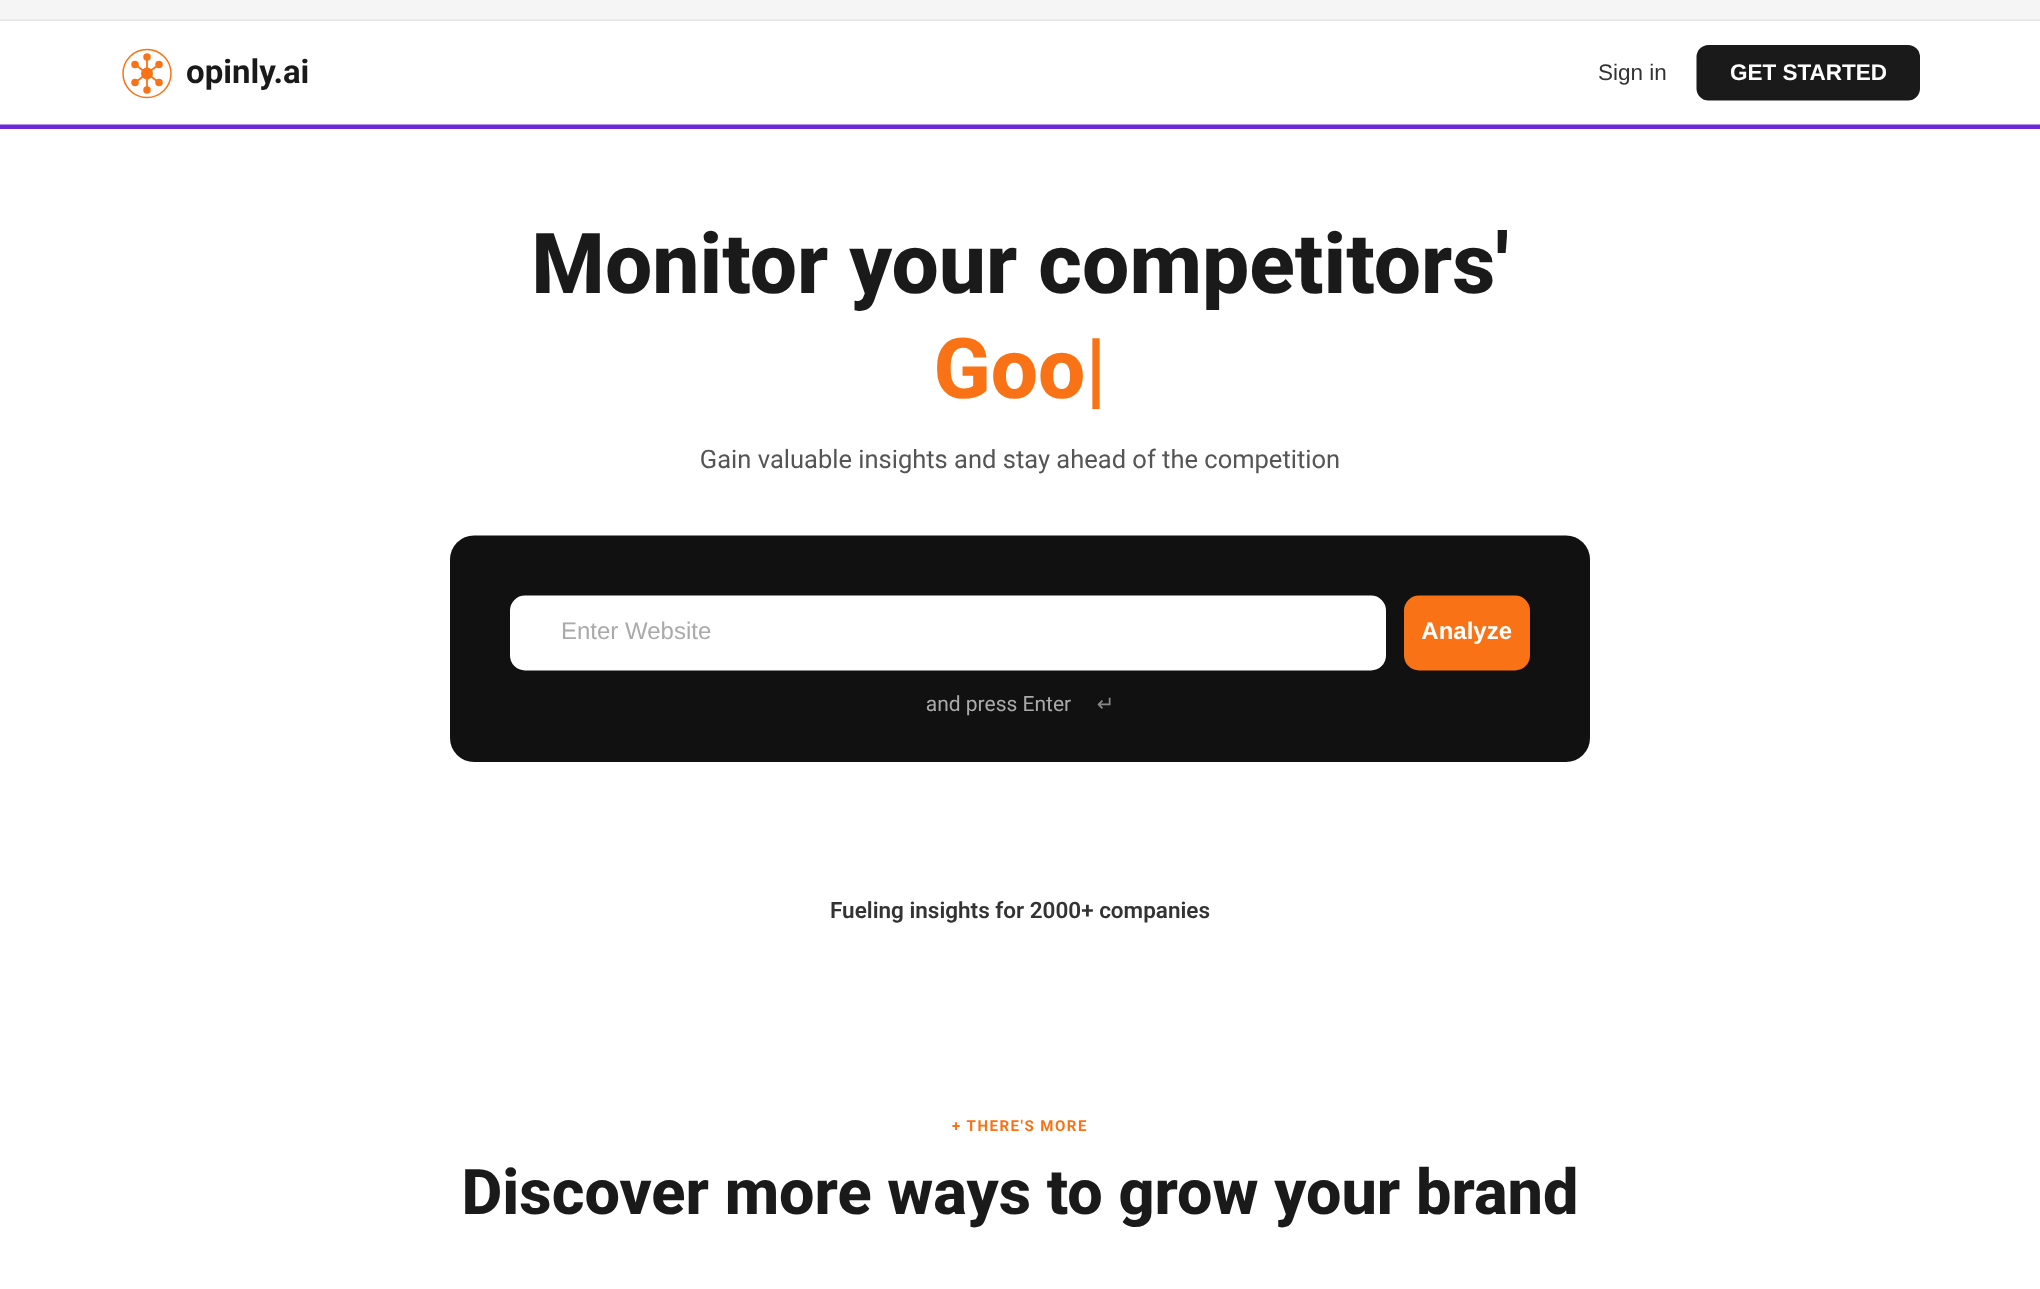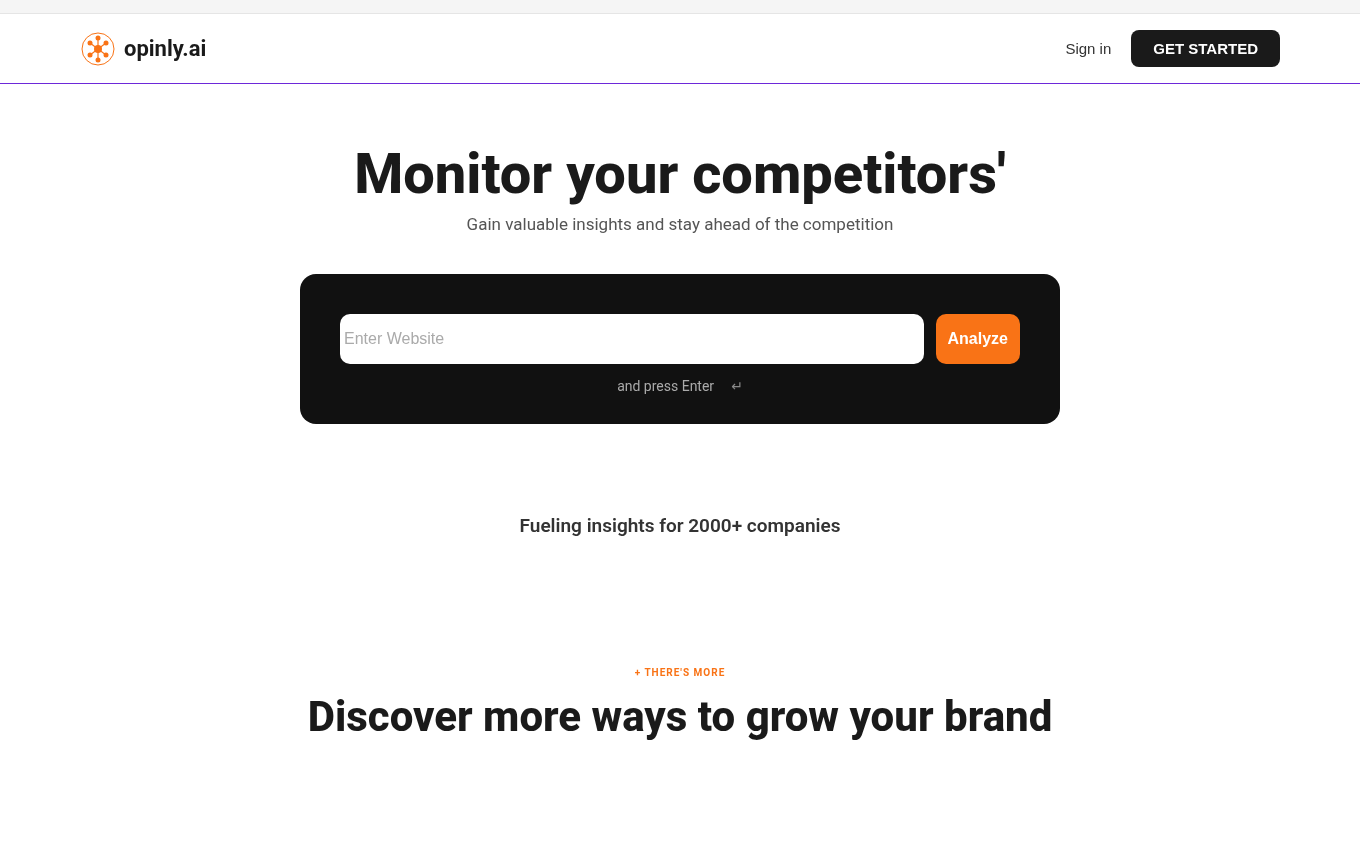--- a/index.html
+++ b/index.html
@@ -11,21 +11,21 @@
     .top-bar {
       height: 14px;
       background: #f5f5f5;
       border-bottom: 1px solid #e5e5e5;
     }
     .nav {
       display: flex;
       align-items: center;
       justify-content: space-between;
       padding: 16px 80px;
-      border-bottom: 1px solid #6d28d9;
+      border-bottom: 3px solid #6d28d9;
       background: #fff;
     }
     .logo {
       display: flex;
       align-items: center;
       gap: 8px;
     }
     .logo-icon {
       width: 36px;
       height: 36px;
@@ -89,21 +89,21 @@
       max-width: 760px;
       margin: 0 auto 50px;
     }
     .search-row {
       display: flex;
       gap: 12px;
       margin-bottom: 14px;
     }
     .search-input {
       flex: 1;
-      padding: 16px 4px;
+      padding: 16px 34px;
       border-radius: 10px;
       border: none;
       font-size: 16px;
       background: #fff;
       color: #333;
       outline: none;
     }
     .search-input::placeholder {
       color: #aaa;
     }
@@ -129,21 +129,21 @@
     .enter-icon {
       display: inline-block;
       font-size: 14px;
       color: #888;
     }
     .companies-section {
       text-align: center;
       padding: 0 80px 40px;
     }
     .companies-label {
-      font-size: 19px;
+      font-size: 15px;
       font-weight: 600;
       color: #333;
       margin-bottom: 30px;
     }
     .companies-logos {
       display: flex;
       align-items: center;
       justify-content: center;
       gap: 50px;
       flex-wrap: wrap;
@@ -204,20 +204,21 @@
     <span class="logo-text">opinly.ai</span>
   </div>
   <div class="nav-right">
     <button class="sign-in">Sign in</button>
     <button class="get-started-btn">GET STARTED</button>
   </div>
 </nav>
 
 <div class="main-content">
   <div class="headline">Monitor your competitors'</div>
+  <div class="headline-colored">Goo|</div>
   <div class="subheadline">Gain valuable insights and stay ahead of the competition</div>
 
   <div class="search-card">
     <div class="search-row">
       <input class="search-input" type="text" placeholder="Enter Website" style="">
       <button class="analyze-btn">Analyze</button>
     </div>
     <div class="enter-hint">
       <span>and press Enter</span>
       <span class="enter-icon">↵</span>

